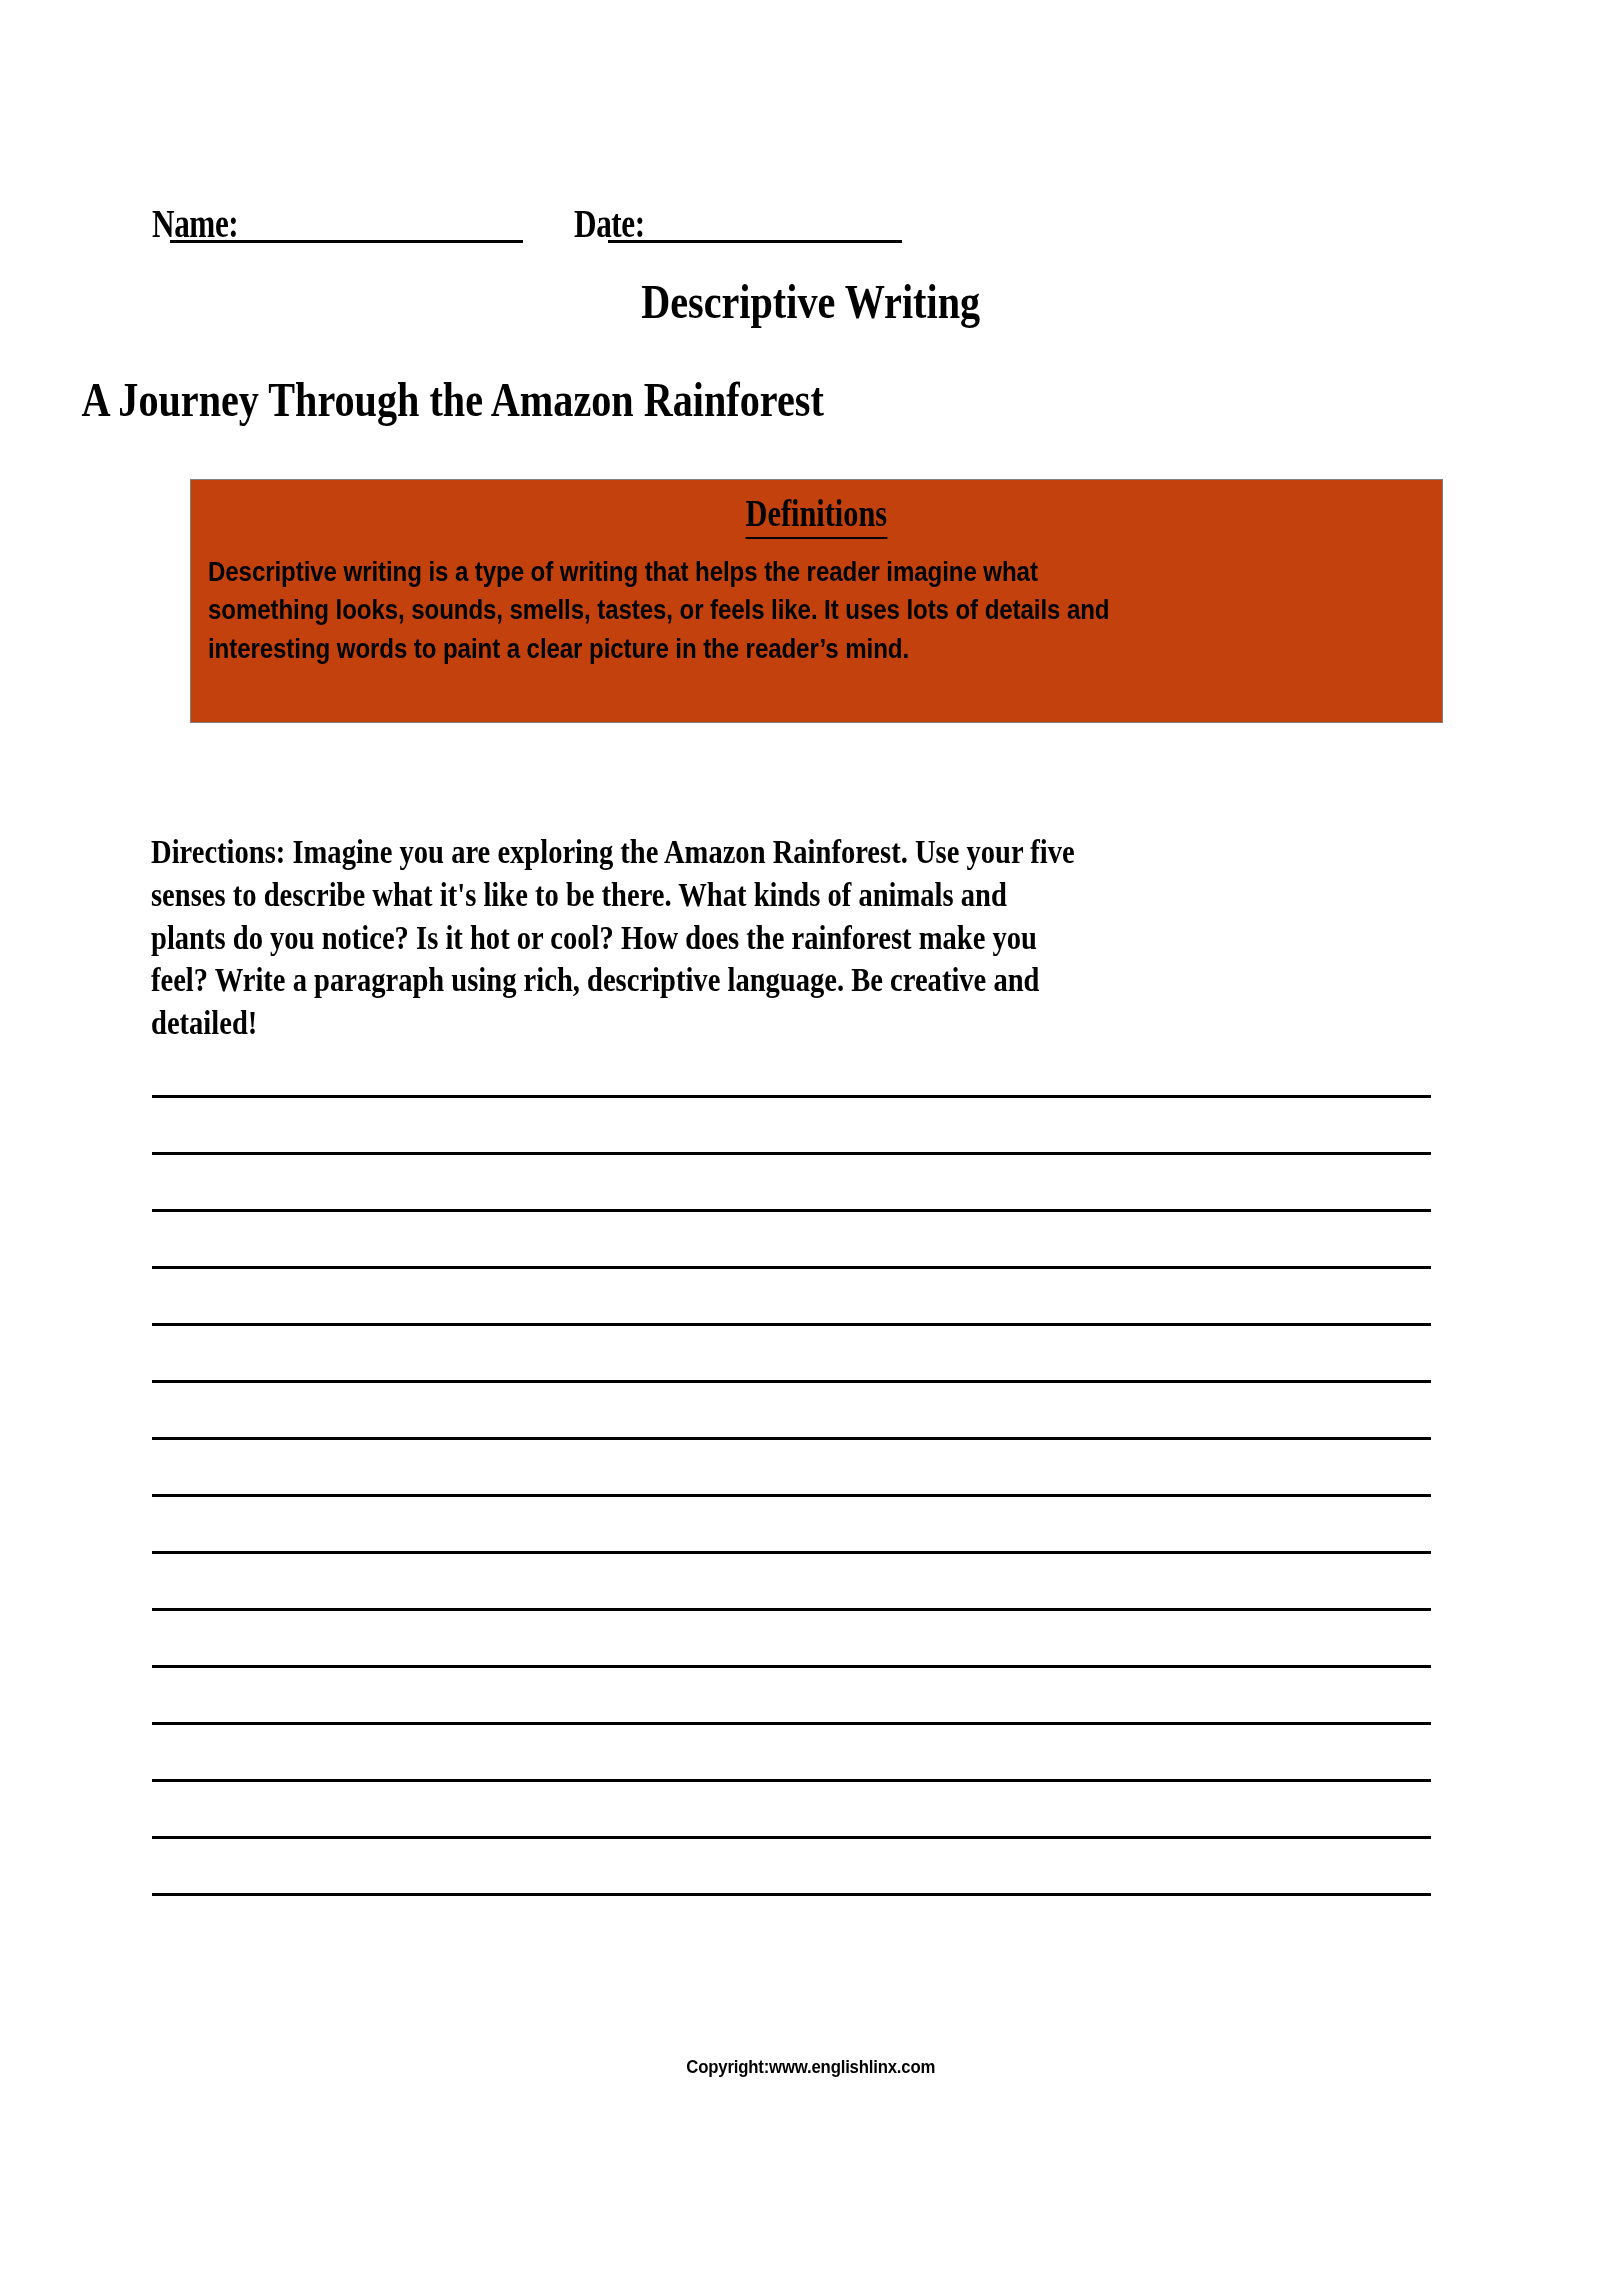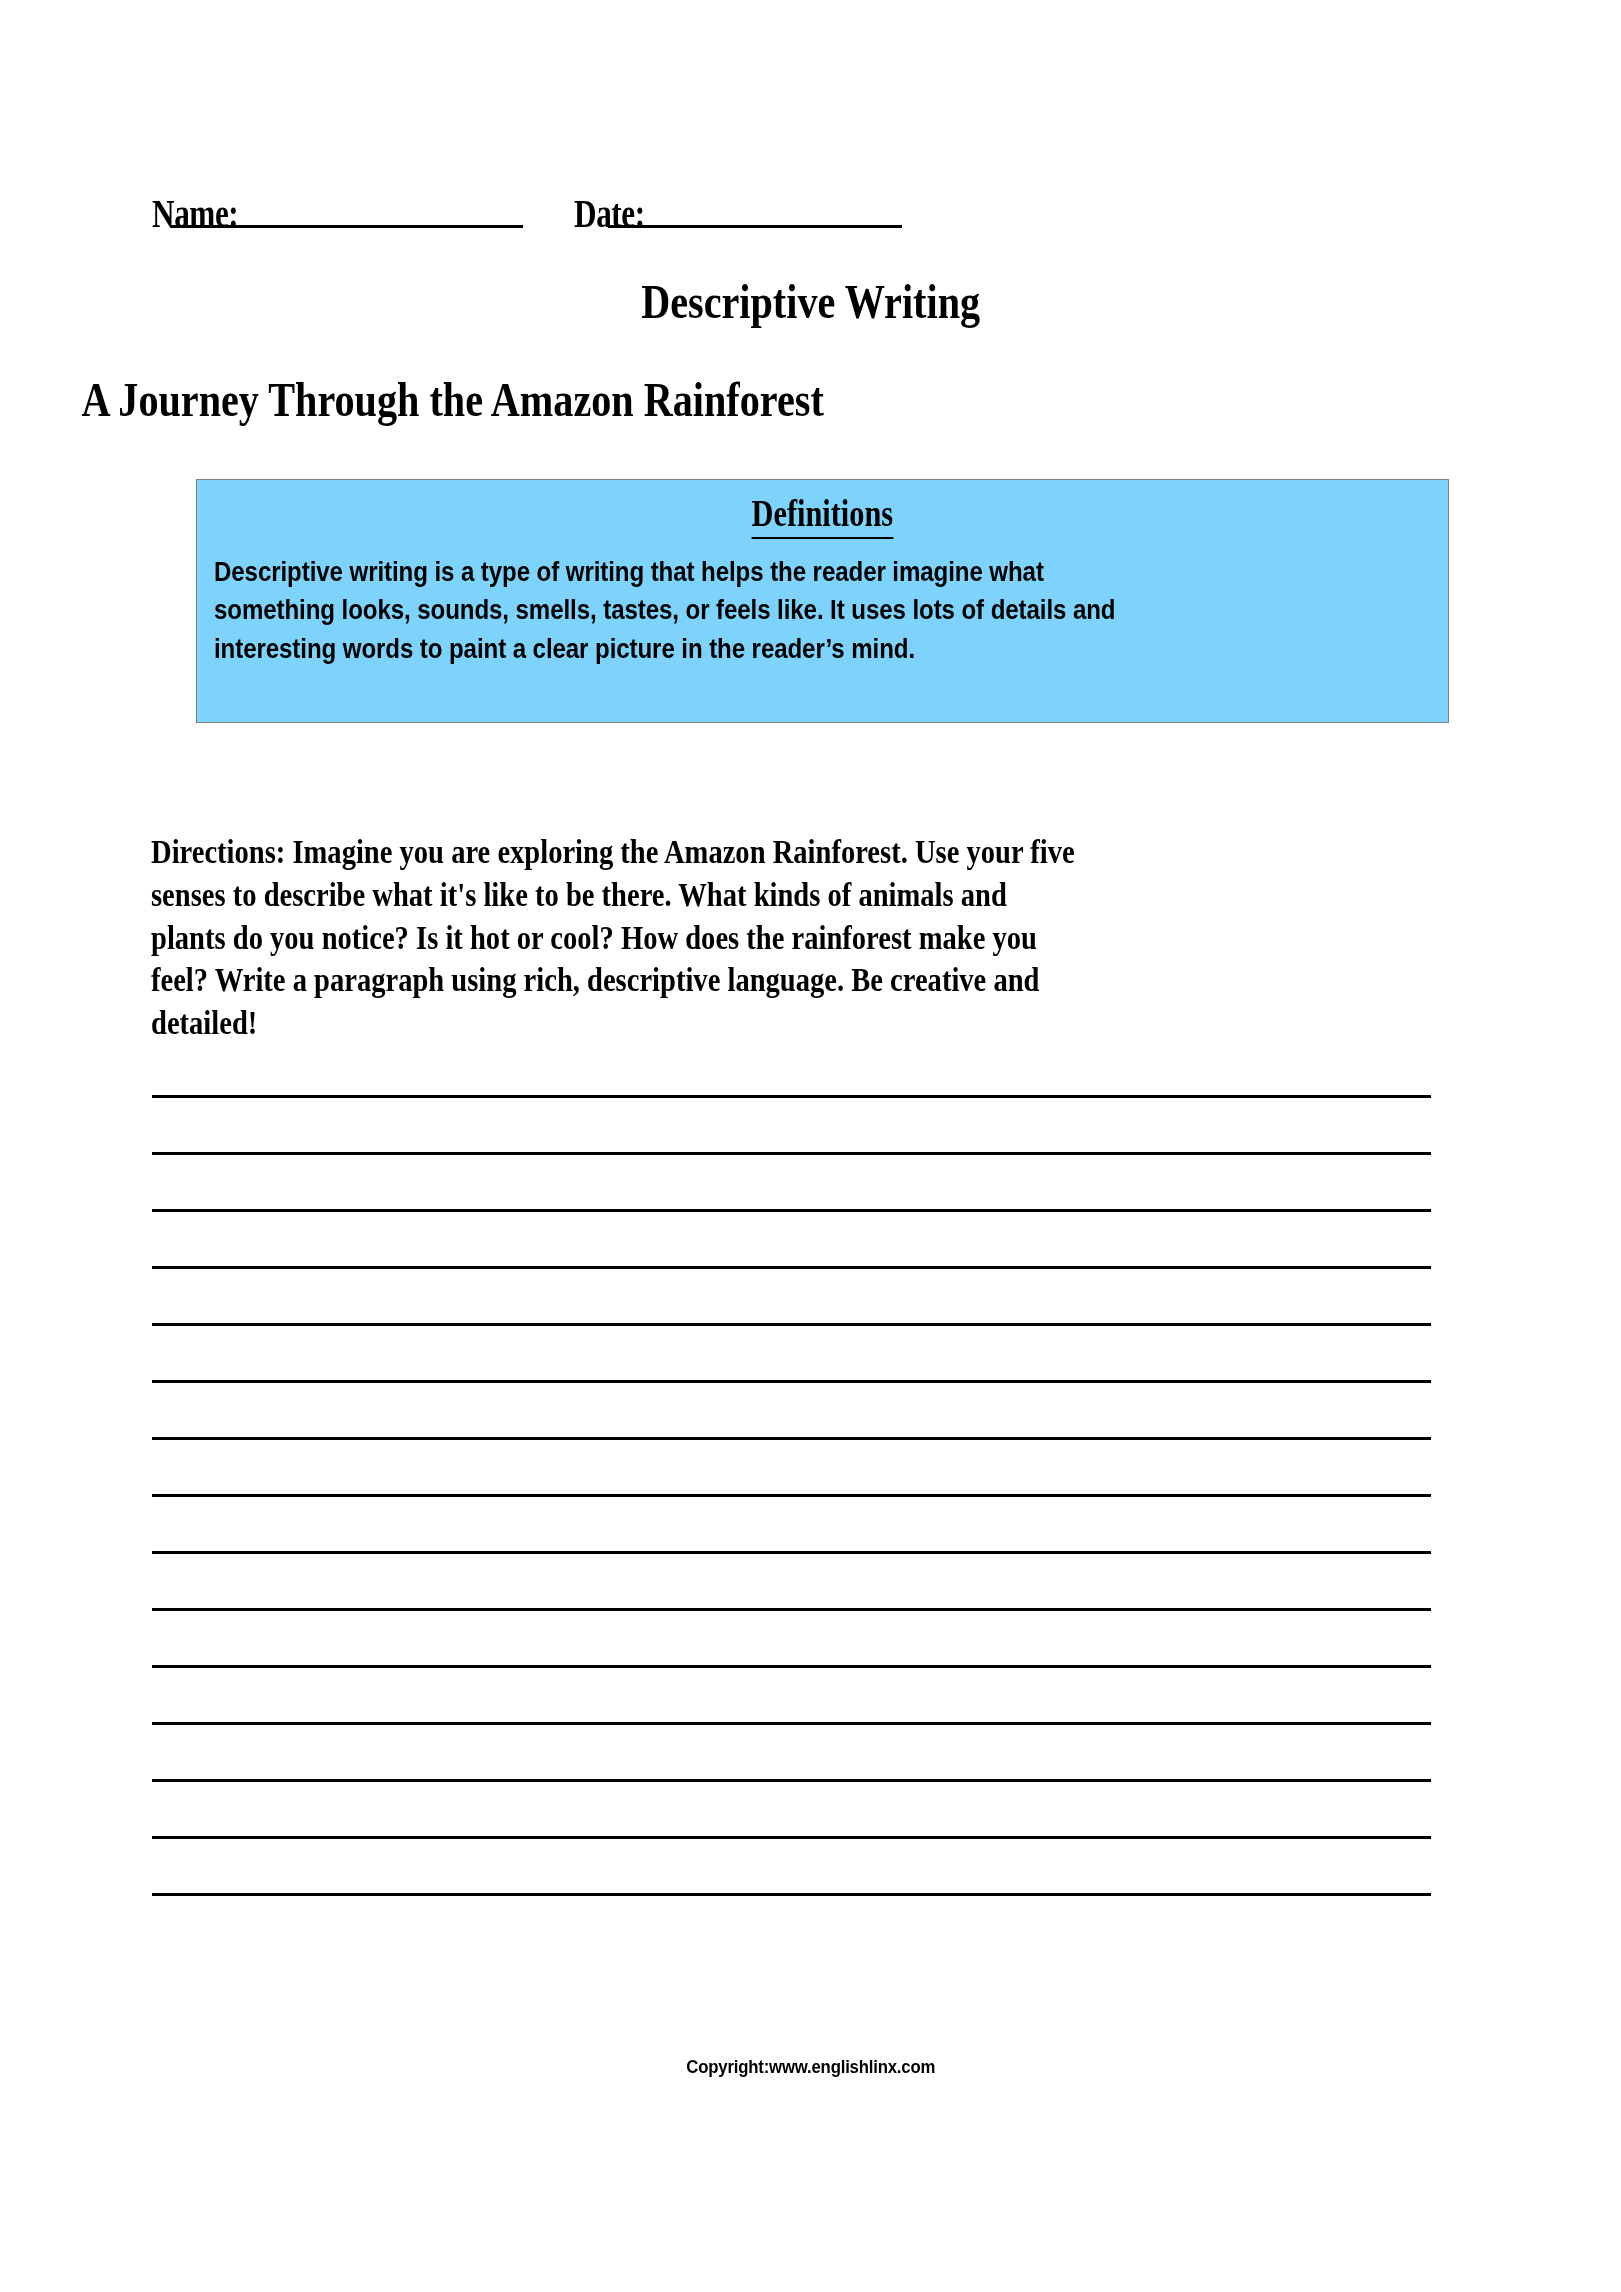--- a/index.html
+++ b/index.html
@@ -25,21 +25,21 @@
   }
 
   
   .namedate-row {
     position: absolute;
     left: 152px;
     top: 184px;
     width: 1323px;
     height: 59px;
     display: flex;
-    align-items: center;
+    align-items: flex-end;
     white-space: nowrap;
   }
   .nd-label {
     font-family: "Liberation Serif", serif;
     font-weight: bold;
     font-size: 39px;
     letter-spacing: -0.5px;
     transform: scaleX(0.80);
     transform-origin: left bottom;
     line-height: 1;
@@ -75,27 +75,27 @@
     font-family: "Liberation Serif", serif;
     font-weight: bold;
     font-size: 49px;
     line-height: 1.06;
   }
   .title-sub span { display:inline-block; transform: scaleX(0.82); }
 
   
   .def-box {
     position: absolute;
-    left: 196px;
+    left: 190px;
     top: 479px;
     width: 1253px;
     height: 244px;
     border: 1.5px solid #808080;
     box-sizing: border-box;
-    background: #7dd3fc;
+    background: #c2410c;
   }
   .def-heading {
     margin: 11.8px 0 0 0;
     text-align: center;
     font-family: "Liberation Serif", serif;
     font-weight: bold;
     font-size: 37px;
     line-height: 1.2;
   }
   .def-heading span {

